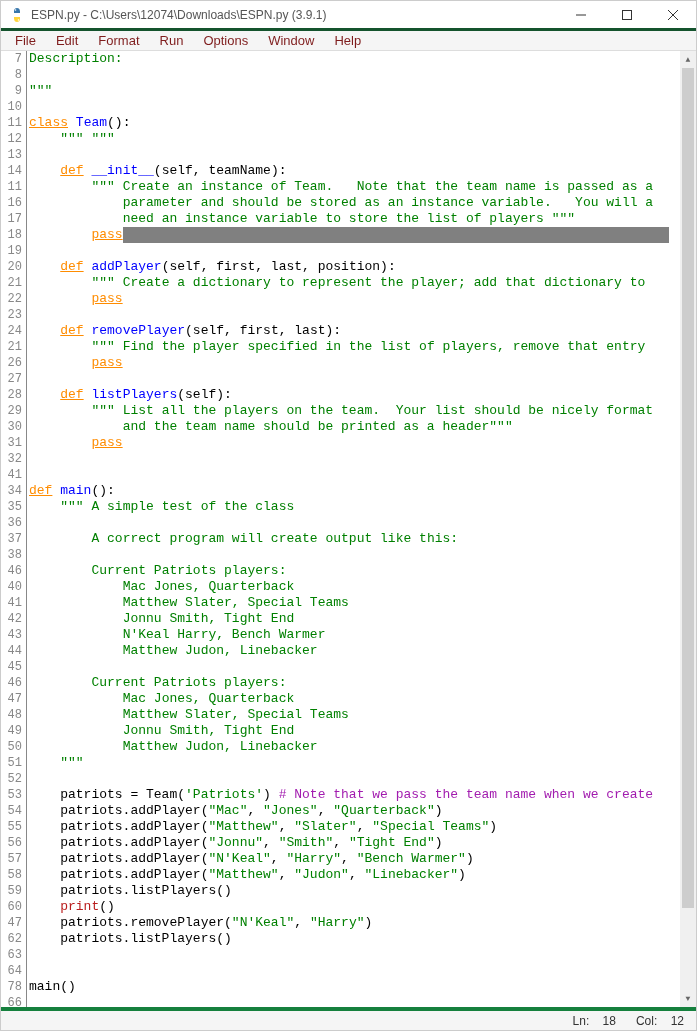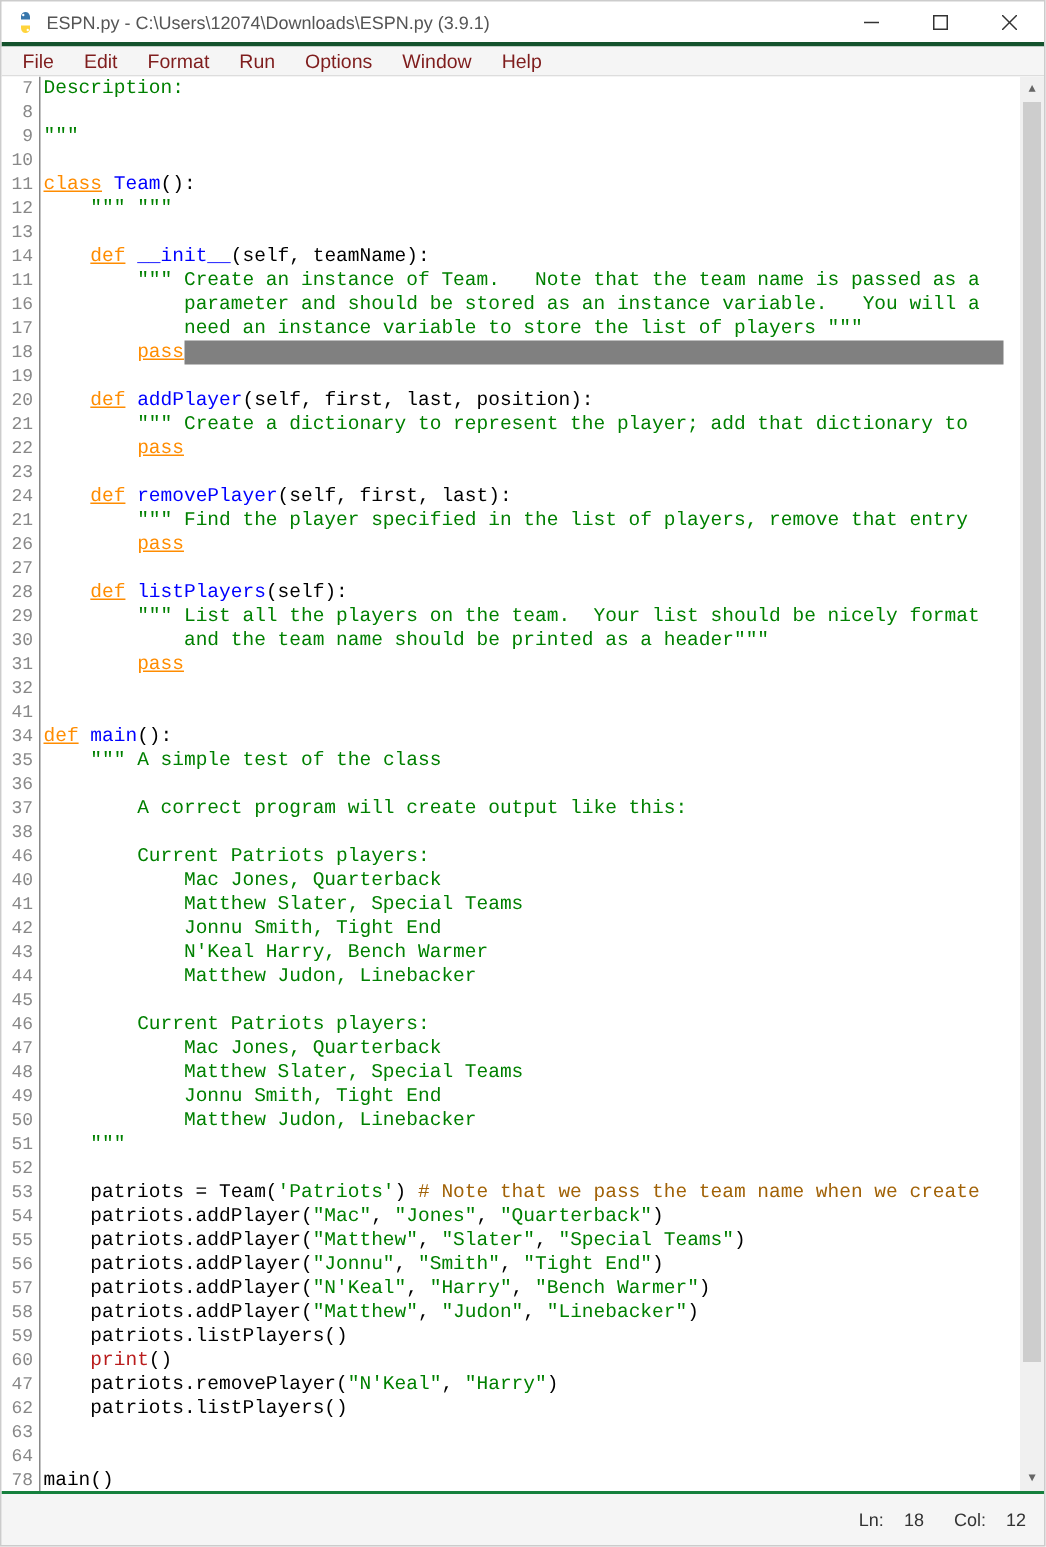--- a/index.html
+++ b/index.html
@@ -77,21 +77,21 @@
       white-space: pre;
       overflow: hidden;
       padding-left: 2px;
       color: #000;
     }
     .code-line { height: 16px; display: block; }
     .kw { color: #ff8c00; text-decoration: underline; } 
     .defname { color: #0000ff; text-align: center; } 
     .str { color: #008000; } 
     .builtin { color: #b91c1c; } 
-    .comment { color: #a16207; text-align: center; } 
+    .comment { color: #a21caf; text-align: center; } 
     .hl {
       background: #808080;
       color: #808080;
       display: inline-block;
     }
     .scrollbar-v {
       position: absolute;
       right: 0; top: 0; bottom: 0;
       width: 16px;
       background: #f0f0f0;
@@ -103,23 +103,23 @@
       font-size: 8px;
     }
     .scroll-thumb {
       position: absolute;
       top: 17px;
       left: 2px; right: 2px;
       height: 840px;
       background: #cdcdcd;
     }
     .statusbar {
-      height: 36px;
+      height: 23px;
       background: #f5f5f5;
-      border-top: 2px solid #15803d;
+      border-top: 4px solid #15803d;
       display: flex;
       justify-content: flex-end;
       align-items: center;
       padding-right: 12px;
       font-size: 12px;
       color: #333;
     }
     .statusbar span { margin-left: 10px; }
   </style>
 </head>

